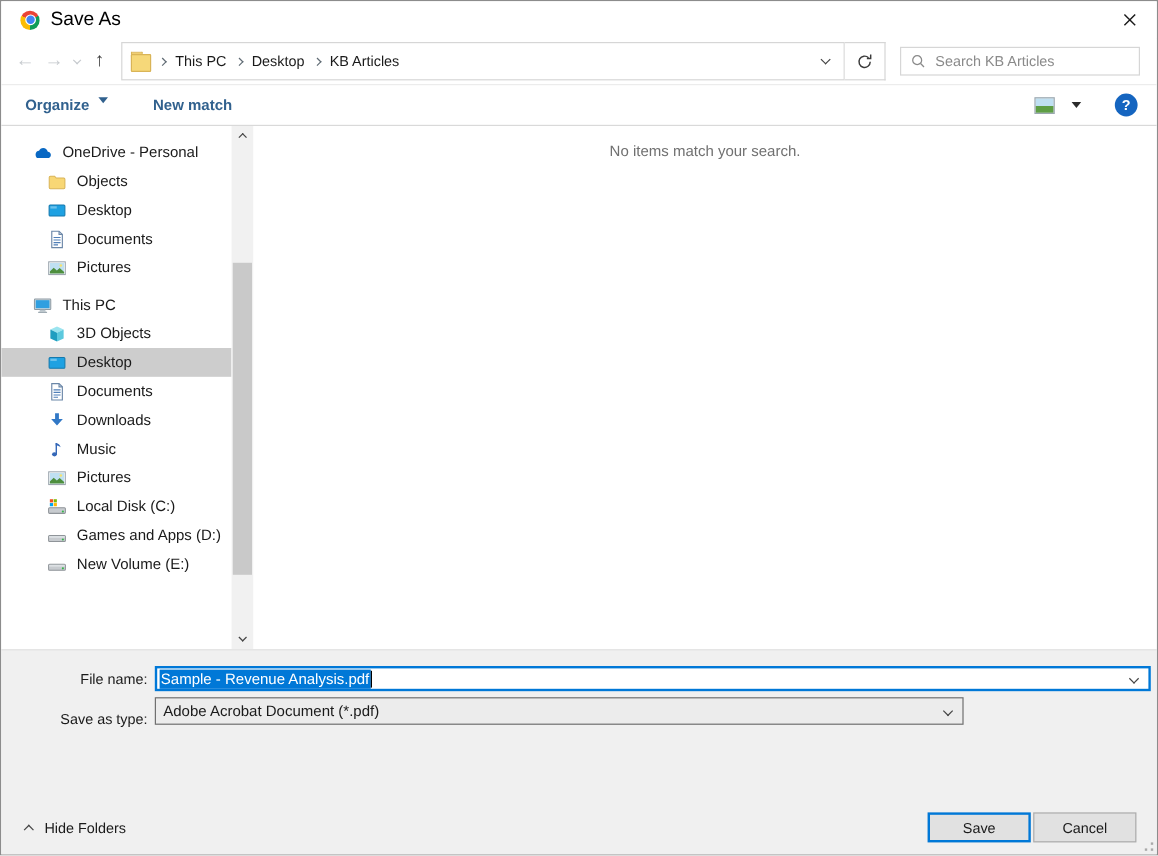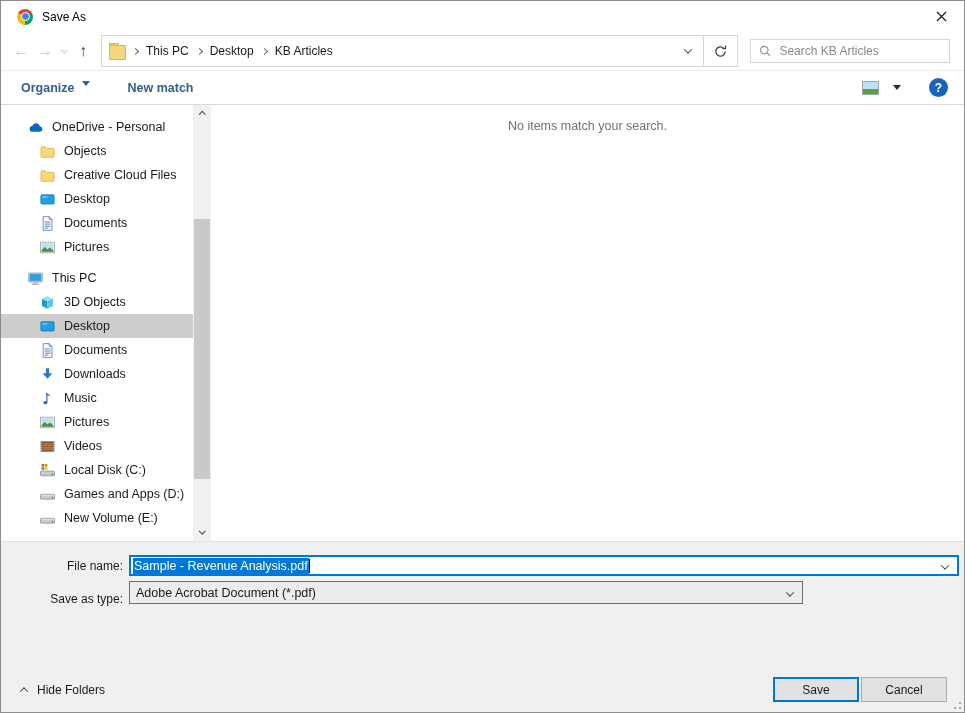--- a/index.html
+++ b/index.html
@@ -8,21 +8,21 @@
   .window {
     position:relative; width:965px; height:713px;
     background:#fff; border:1px solid #8c8c8c; overflow:hidden;
   }
   
   .titlebar { height:31px; display:flex; align-items:center; padding-left:16px; background:#fff; }
   .chrome-icon { width:16px; height:16px; border-radius:50%; position:relative; flex:0 0 auto;
     background:conic-gradient(from 60deg, #0f9d58 0 120deg, #fbbc05 0 240deg, #ea4335 0 360deg); }
   .chrome-icon::after { content:''; position:absolute; inset:3.5px; background:#4285f4;
     border:1.5px solid #fff; border-radius:50%; }
-  .title-text { margin-left:9px; font-size:12px; color:#000; }
+  .title-text { margin-left:9px; font-size:16px; color:#000; }
   .close-btn { margin-left:auto; width:45px; height:31px; display:flex; align-items:center; justify-content:center; cursor:default; }
   
   .navrow { height:38px; display:flex; align-items:center; padding:0 14px 0 8px; background:#fff; }
   .navbtn { width:24px; height:26px; display:flex; align-items:center; justify-content:center;
     font-size:16px; color:#c6cace; flex:0 0 auto; }
   .navbtn.enabled { color:#3b3b3b; }
   .nav-chevsmall { width:14px; height:26px; display:flex; align-items:center; justify-content:center; }
   .addressbar { flex:1 1 auto; height:32px; margin-left:6px; border:1px solid #d6d6d6; background:#fff;
     display:flex; align-items:center; font-size:12px; }
   .addr-folder { width:19px; height:16px; margin:0 4px 0 7px; position:relative; flex:0 0 auto; }
@@ -184,28 +184,20 @@
           <span class="ic">
             <svg width="17" height="17" viewBox="0 0 16 16">
               <path d="M1.9 4.5c0-.5.4-.9.9-.9h3.3l1.3 1.5h5.9c.5 0 .9.4.9.9v6.5c0 .5-.4.9-.9.9H2.8c-.5 0-.9-.4-.9-.9z" fill="#f8d775" stroke="#d9b457" stroke-width=".8"></path>
             </svg>
           </span>
           <span>Objects</span>
         </div>
         <div class="side-row lvl1">
           <span class="ic">
             <svg width="17" height="17" viewBox="0 0 16 16">
-              <path d="M1.9 4.5c0-.5.4-.9.9-.9h3.3l1.3 1.5h5.9c.5 0 .9.4.9.9v6.5c0 .5-.4.9-.9.9H2.8c-.5 0-.9-.4-.9-.9z" fill="#f8d775" stroke="#d9b457" stroke-width=".8"></path>
-            </svg>
-          </span>
-          <span>Creative Cloud Files</span>
-        </div>
-        <div class="side-row lvl1">
-          <span class="ic">
-            <svg width="17" height="17" viewBox="0 0 16 16">
               <rect x="1.8" y="3.6" width="12.4" height="8.6" rx=".8" fill="#1ea1e2" stroke="#1479ad" stroke-width=".8"></rect>
               <rect x="2.8" y="4.6" width="5" height="1.8" fill="rgba(255,255,255,.35)"></rect>
             </svg>
           </span>
           <span>Desktop</span>
         </div>
         <div class="side-row lvl1">
           <span class="ic">
             <svg width="17" height="17" viewBox="0 0 16 16">
               <path d="M3.9 1.6h5.7l2.6 2.5v10.3H3.9z" fill="#fff" stroke="#6b87a8" stroke-width=".9"></path>
@@ -287,37 +279,20 @@
         <div class="side-row lvl1">
           <span class="ic">
             <svg width="17" height="17" viewBox="0 0 16 16">
               <rect x="1.5" y="3" width="13" height="10" fill="#fff" stroke="#98a2ab" stroke-width=".8"></rect>
               <rect x="2.4" y="3.9" width="11.2" height="8.2" fill="#bfe0f2"></rect>
               <path d="M2.4 10.6l3-3 2.5 2.3 2.2-2 3.5 3v1.2H2.4z" fill="#4e8f3e"></path>
               <circle cx="11" cy="5.9" r="1" fill="#f7e26b"></circle>
             </svg>
           </span>
           <span>Pictures</span>
-        </div>
-        <div class="side-row lvl1">
-          <span class="ic">
-            <svg width="17" height="17" viewBox="0 0 16 16">
-              <rect x="1.6" y="3.2" width="12.8" height="9.6" fill="#4a4a4a"></rect>
-              <rect x="3.9" y="4.2" width="8.2" height="7.6" fill="#c9622f"></rect>
-              <rect x="2.2" y="4.3" width="1.1" height="1.4" fill="#ddd"></rect>
-              <rect x="2.2" y="6.4" width="1.1" height="1.4" fill="#ddd"></rect>
-              <rect x="2.2" y="8.5" width="1.1" height="1.4" fill="#ddd"></rect>
-              <rect x="2.2" y="10.5" width="1.1" height="1.4" fill="#ddd"></rect>
-              <rect x="12.7" y="4.3" width="1.1" height="1.4" fill="#ddd"></rect>
-              <rect x="12.7" y="6.4" width="1.1" height="1.4" fill="#ddd"></rect>
-              <rect x="12.7" y="8.5" width="1.1" height="1.4" fill="#ddd"></rect>
-              <rect x="12.7" y="10.5" width="1.1" height="1.4" fill="#ddd"></rect>
-            </svg>
-          </span>
-          <span>Videos</span>
         </div>
         <div class="side-row lvl1">
           <span class="ic">
             <svg width="17" height="17" viewBox="0 0 16 16">
               <rect x="2.4" y="1.9" width="2.5" height="2.5" fill="#f25022"></rect>
               <rect x="5.4" y="1.9" width="2.5" height="2.5" fill="#7fba00"></rect>
               <rect x="2.4" y="4.9" width="2.5" height="2.5" fill="#00a4ef"></rect>
               <rect x="5.4" y="4.9" width="2.5" height="2.5" fill="#ffb900"></rect>
               <rect x="1.4" y="8.6" width="13.2" height="4.4" rx=".8" fill="#c7cbcf" stroke="#8f9499" stroke-width=".8"></rect>
               <circle cx="12.6" cy="11.5" r=".85" fill="#35b54a"></circle>

